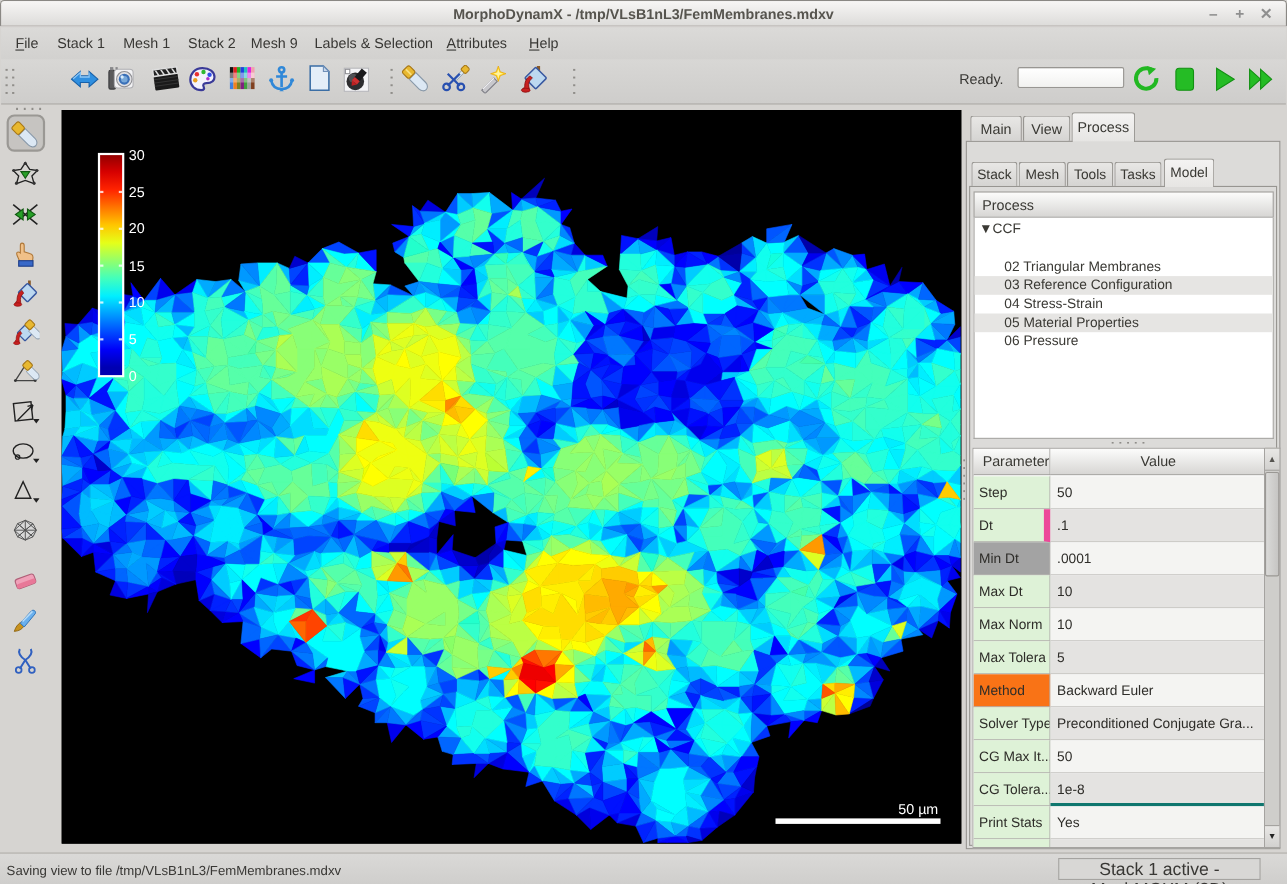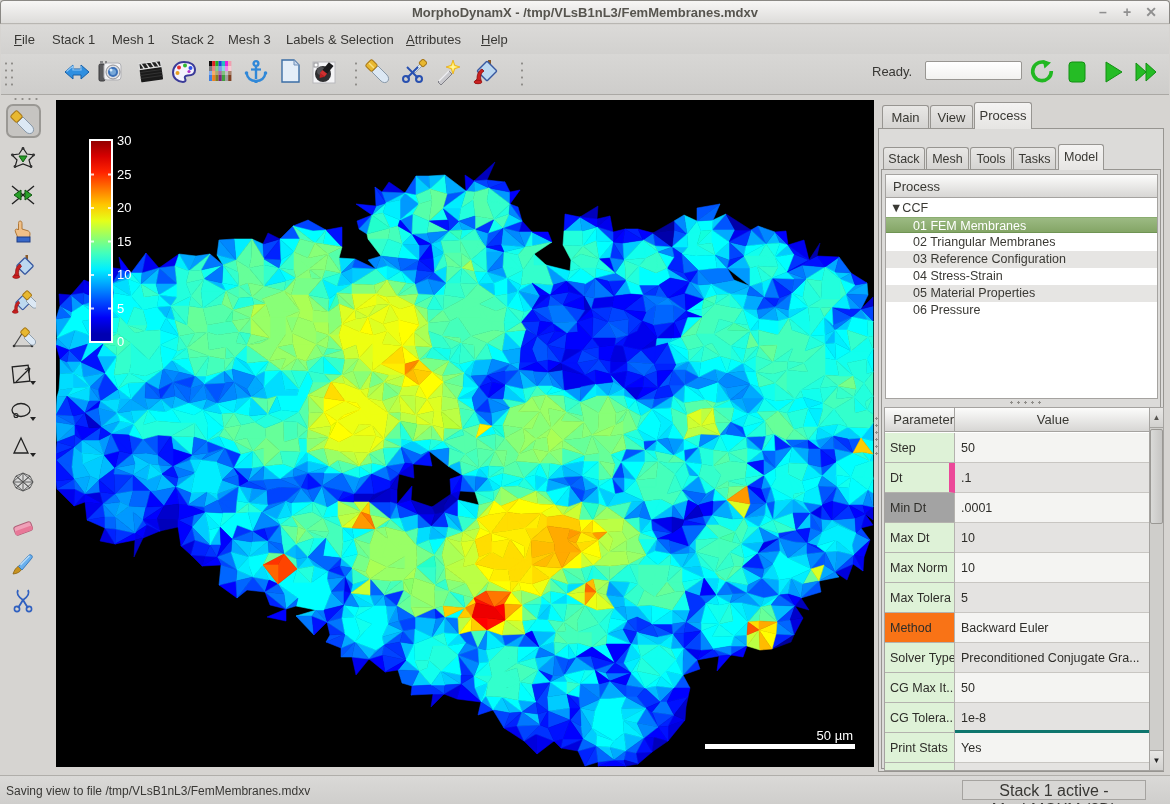--- a/index.html
+++ b/index.html
@@ -38,21 +38,21 @@
     </div>
 <div class="winbtn" style="left:1092px">–</div>
 <div class="winbtn" style="left:1116px">+</div>
 <div class="winbtn" style="left:1140px">✕</div>
 
 <div class="abs" id="menubar">
 <span style="left:13px"><u>F</u>ile</span>
 <span style="left:51px">Stack 1</span>
 <span style="left:111px">Mesh 1</span>
 <span style="left:170px">Stack 2</span>
-<span style="left:227px">Mesh 3</span>
+<span style="left:227px">Mesh 9</span>
 <span style="left:285px">Labels &amp; Selection</span>
 <span style="left:405px"><u>A</u>ttributes</span>
 <span style="left:480px"><u>H</u>elp</span>
 </div>
 
 <div class="abs" id="toolbar">
 <div class="tbdots" style="left:4px"></div>
 <div class="tbdots" style="left:10px"></div>
 <div class="sep1" style="left:354px"></div>
 <div class="sep1" style="left:520px"></div>
@@ -397,21 +397,20 @@
     <div class="tab tabact abs" style="left:974px;top:102px;width:58px;height:27px;line-height:26px">Process</div>
     <div class="pane abs" style="left:881px;top:169px;width:280px;height:600px;background:#dcdbd9"></div>
     <div class="tab abs" style="left:883px;top:147px;width:42px;height:22px;line-height:22px;font-size:12.5px">Stack</div>
     <div class="tab abs" style="left:926px;top:147px;width:43px;height:22px;line-height:22px;font-size:12.5px">Mesh</div>
     <div class="tab abs" style="left:970px;top:147px;width:42px;height:22px;line-height:22px;font-size:12.5px">Tools</div>
     <div class="tab abs" style="left:1013px;top:147px;width:43px;height:22px;line-height:22px;font-size:12.5px">Tasks</div>
     <div class="tab tabact abs" style="left:1058px;top:144px;width:46px;height:26px;line-height:25px;font-size:12.5px">Model</div>
     <div class="hdr abs" style="left:885px;top:174px;width:273px;height:24px;line-height:23px;padding-left:7px">Process</div>
     <div class="abs" style="left:885px;top:198px;width:273px;height:201px;background:#fff;border:1px solid #a5a3a0;border-top:none"></div>
     <div class="abs" style="left:886px;top:200px;width:271px;height:17px;color:#3a3934;font-size:12.5px;padding-left:4px;line-height:17px">▼CCF</div>
-    <div class="abs" style="left:886px;top:217px;width:271px;height:16px;background:linear-gradient(#9cba83,#84a566);border-top:1px solid #8aad70;border-bottom:1px solid #6f9453;color:#fff;font-size:12.5px;padding-left:27px;line-height:16px">01 FEM Membranes</div>
     <div class="abs" style="left:886px;top:234px;width:271px;height:15px;color:#3a3934;font-size:12.5px;padding-left:27px;line-height:17px">02 Triangular Membranes</div>
     <div class="abs" style="left:886px;top:251px;width:271px;height:17px;background:#e6e5e3;color:#3a3934;font-size:12.5px;padding-left:27px;line-height:17px">03 Reference Configuration</div>
     <div class="abs" style="left:886px;top:268px;width:271px;height:17px;color:#3a3934;font-size:12.5px;padding-left:27px;line-height:17px">04 Stress-Strain</div>
     <div class="abs" style="left:886px;top:285px;width:271px;height:17px;background:#e6e5e3;color:#3a3934;font-size:12.5px;padding-left:27px;line-height:17px">05 Material Properties</div>
     <div class="abs" style="left:886px;top:302px;width:271px;height:17px;color:#3a3934;font-size:12.5px;padding-left:27px;line-height:17px">06 Pressure</div>
     <div class="abs" style="left:1008px;top:401px;width:34px;height:3px;background-image:radial-gradient(circle,#8f8d89 1px,transparent 1.2px);background-size:7px 3px"></div>
     <div class="abs" style="left:884px;top:407px;width:266px;height:364px;border:1px solid #a5a3a0;background:#fff;overflow:hidden">
       <div style="position:absolute;left:0;top:0;width:70px;height:24px;background:linear-gradient(#fcfcfb,#d7d6d4);border-right:1px solid #a5a3a0;border-bottom:1px solid #a5a3a0;font-size:13px;color:#393833;text-align:right;line-height:23px">Parameter</div>
       <div style="position:absolute;left:70px;top:0;width:196px;height:24px;background:linear-gradient(#fcfcfb,#d7d6d4);border-bottom:1px solid #a5a3a0;font-size:13px;color:#393833;text-align:center;line-height:23px">Value</div>
       <div style="position:absolute;left:0;top:25px;width:70px;height:30px;background:#def2d7;border-right:1px solid #b4b2ae;border-bottom:1px solid #b4b2ae;font-size:12.5px;color:#2e2d29;padding:8px 12px 0 5px;white-space:nowrap;overflow:hidden">Step</div>

